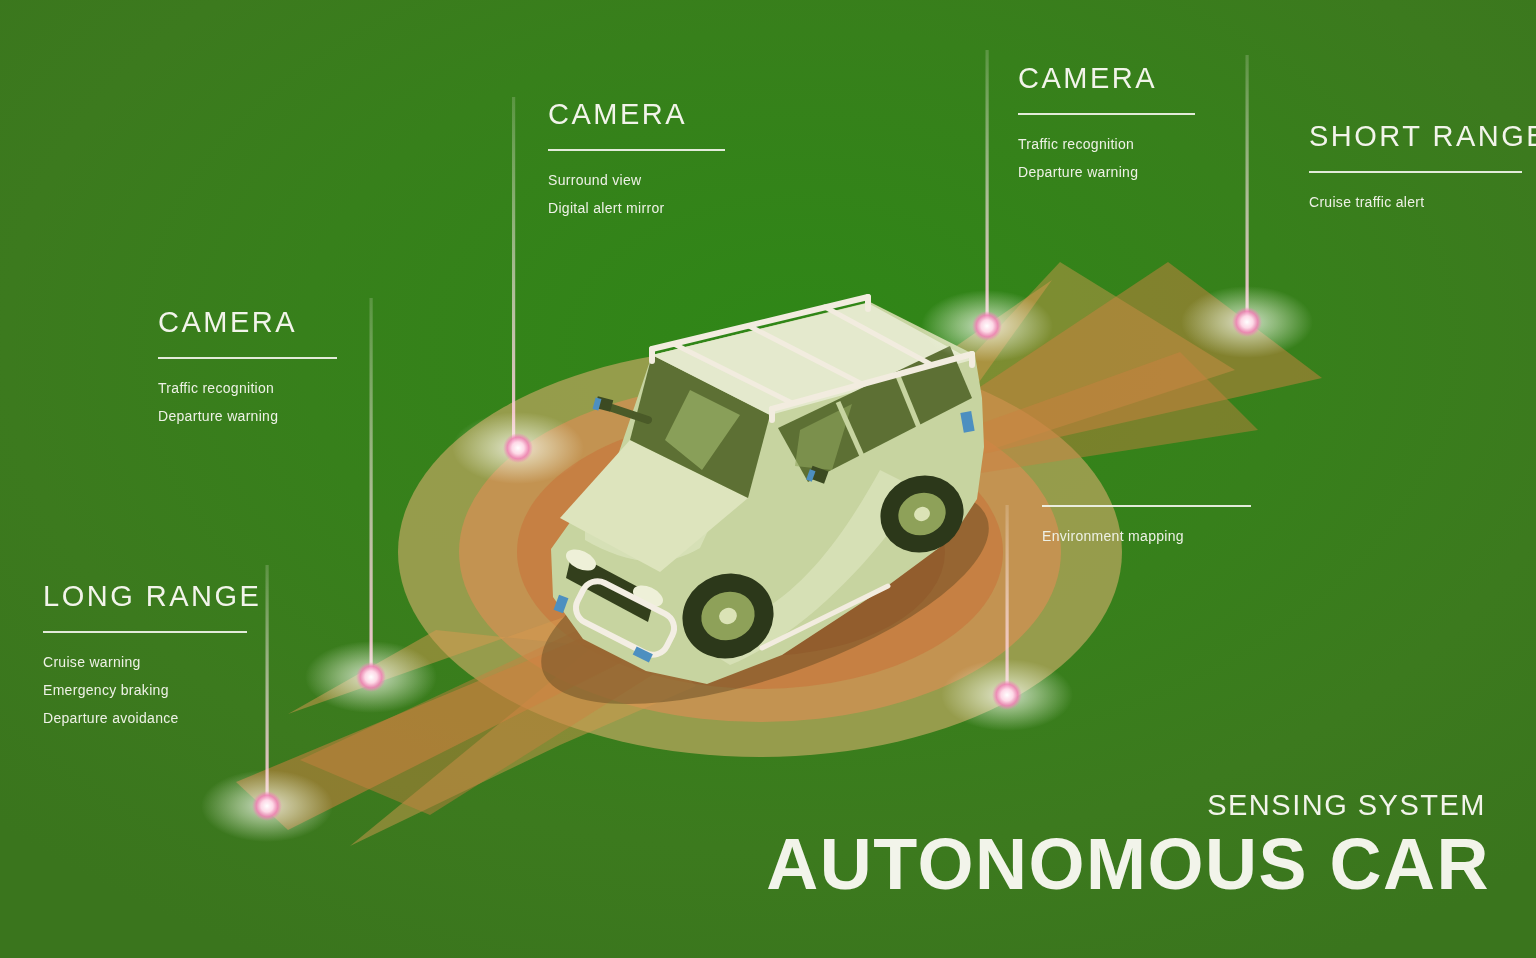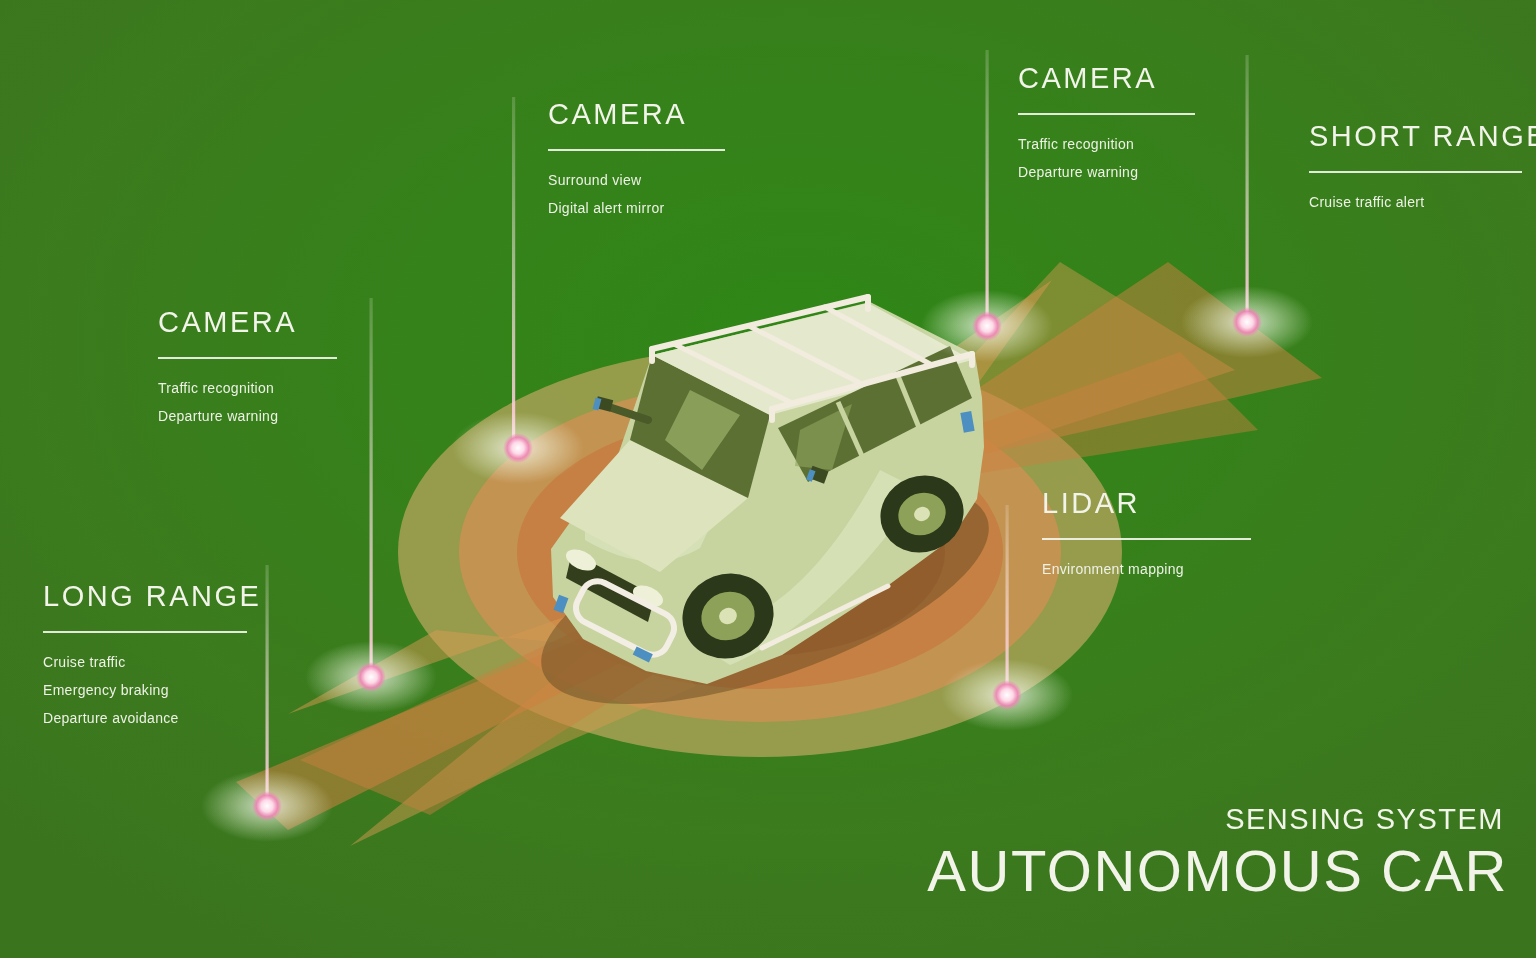--- a/index.html
+++ b/index.html
@@ -12,23 +12,23 @@
       radial-gradient(ellipse 1100px 700px at 52% 36%, #2f8717 0%, #37801b 45%, #3c7a1e 72%, #3a751d 100%);
   }
   .scene{position:absolute;left:0;top:0;width:1536px;height:958px;}
   .label{position:absolute;color:#f2f4ea;}
   .label-title{
     font-size:29px;letter-spacing:2.5px;font-weight:400;
     color:#f2f4ea;white-space:nowrap;
   }
   .label-rule{height:2px;background:rgba(242,244,234,.92);margin-top:18px;margin-bottom:15px;}
   .label-line{font-size:14px;letter-spacing:.3px;line-height:28px;white-space:nowrap;color:#eef1e6;}
-  .brand{position:absolute;right:28px;bottom:58px;text-align:right;color:#f2f4ea;}
+  .brand{position:absolute;right:46px;bottom:58px;text-align:right;color:#f2f4ea;}
   .brand-eyebrow{font-size:29px;letter-spacing:1.5px;font-weight:300;margin-bottom:6px;margin-right:4px;}
-  .brand-main{font-size:58px;letter-spacing:1.5px;font-weight:400;line-height:1;text-align:right;}
+  .brand-main{font-size:72px;letter-spacing:1.5px;font-weight:700;line-height:1;text-align:right;}
 </style>
 </head>
 <body>
 
 <div class="stage">
 
   <svg class="scene" viewBox="0 0 1536 958">
     <defs>
       <radialGradient id="haloGrad" cx="50%" cy="50%" r="50%">
         <stop offset="0%" stop-color="#ffffff" stop-opacity="0.75"></stop>
@@ -190,27 +190,26 @@
   <div class="label" style="left:158px;top:306px">
     <div class="label-title">CAMERA</div>
     <div class="label-rule" style="width:179px"></div>
     <div class="label-line">Traffic recognition</div>
     <div class="label-line">Departure warning</div>
   </div>
 
   <div class="label" style="left:43px;top:580px">
     <div class="label-title">LONG RANGE</div>
     <div class="label-rule" style="width:204px"></div>
-    <div class="label-line">Cruise traffic</div>
+    <div class="label-line">Cruise warning</div>
     <div class="label-line">Emergency braking</div>
     <div class="label-line">Departure avoidance</div>
   </div>
 
   <div class="label" style="left:1042px;top:487px">
-    <div class="label-title">LIDAR</div>
     <div class="label-rule" style="width:209px"></div>
     <div class="label-line">Environment mapping</div>
   </div>
 
   <div class="brand">
     <div class="brand-eyebrow">SENSING SYSTEM</div>
     <div class="brand-main">AUTONOMOUS CAR</div>
   </div>
 
 </div>

